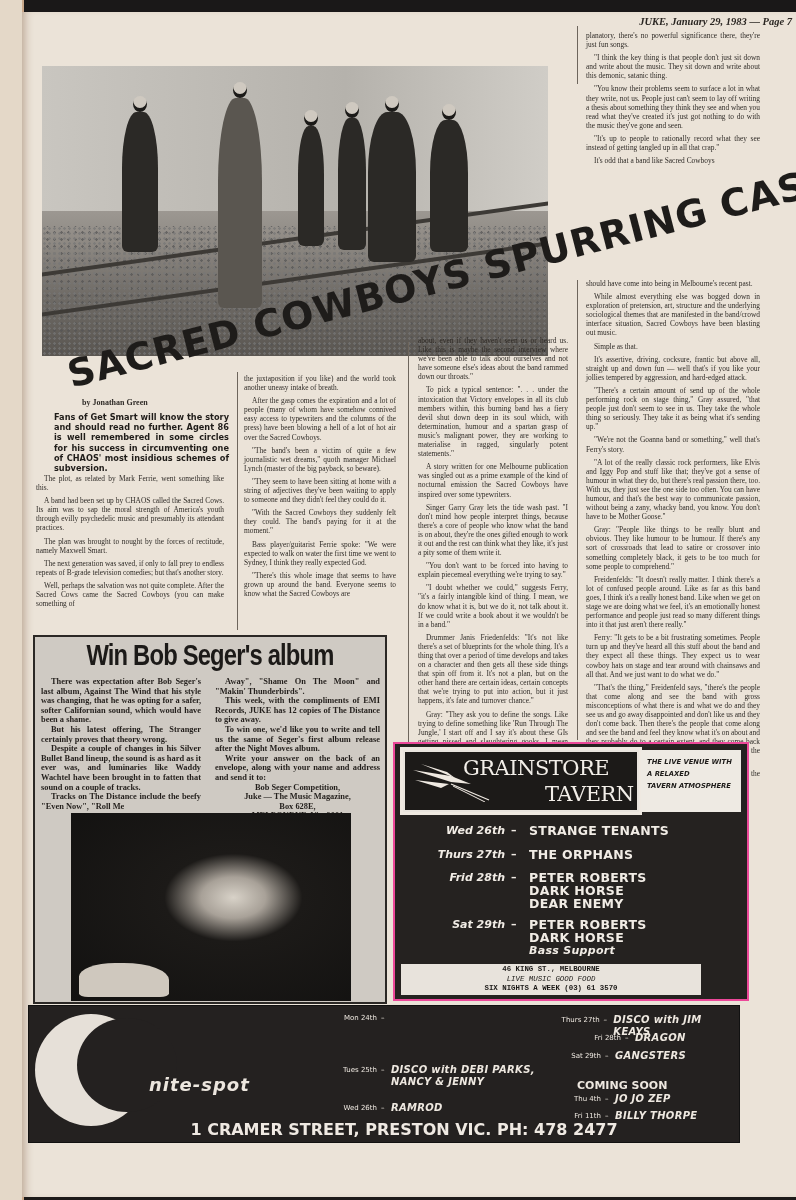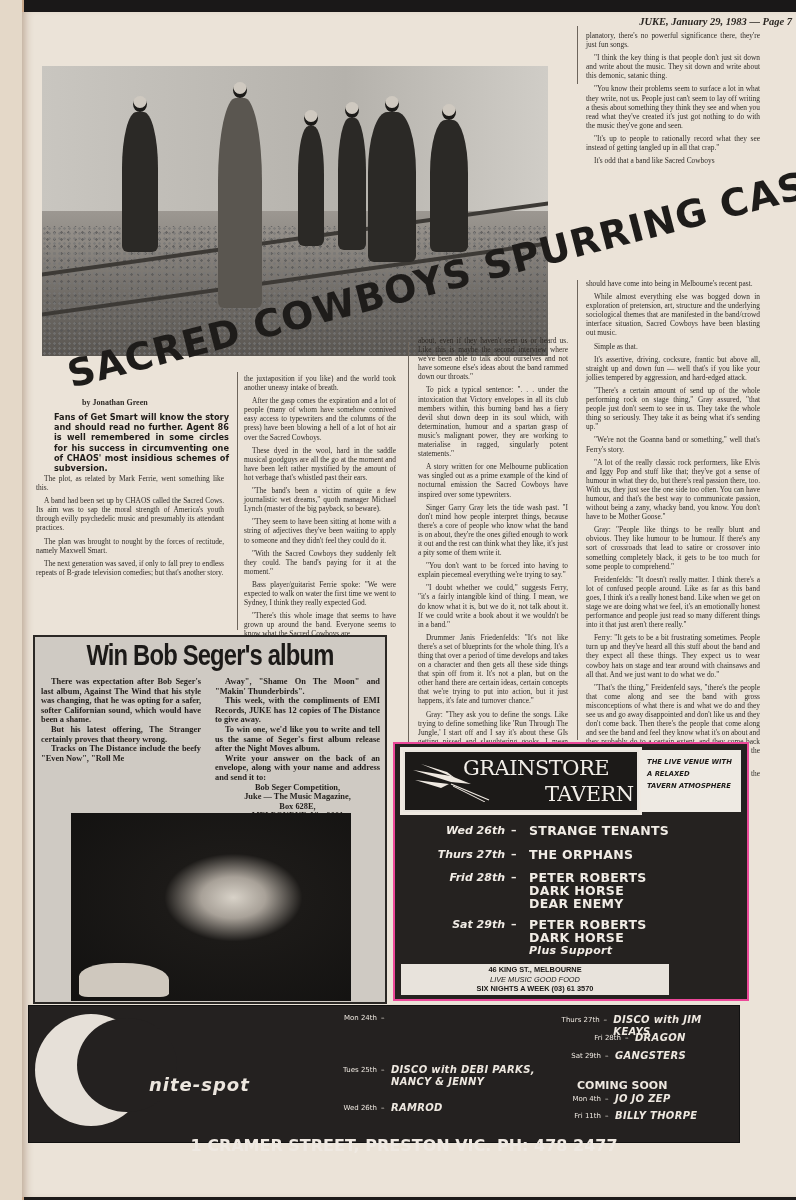--- a/index.html
+++ b/index.html
@@ -40,21 +40,21 @@
   .grain .logo { position:absolute; left:8px; top:6px; width:232px; height:58px; background:#1c1a18; border:2px solid #e9e4dd; outline:3px solid #efe9e1; }
   .grain .logotext1 { position:absolute; left:58px; top:4px; font-family:"DejaVu Serif", serif; font-size:21px; color:#f2eee8; letter-spacing:-0.5px; }
   .grain .logotext2 { position:absolute; left:140px; top:30px; font-family:"DejaVu Serif", serif; font-size:21px; color:#f2eee8; letter-spacing:-0.5px; }
   .grain .wheat { position:absolute; left:6px; top:10px; width:80px; height:40px; }
   .grain .tag { position:absolute; left:246px; top:6px; width:100px; height:62px; background:#eeeae3; font-family:"DejaVu Sans", sans-serif; font-style:italic; font-weight:bold; font-size:6.8px; line-height:12px; padding:6px 6px; box-sizing:border-box; color:#1e1c1a; }
   .grain .row { position:absolute; left:0; width:352px; display:flex; font-family:"DejaVu Sans", sans-serif; color:#f1ece5; }
   .grain .day { width:116px; text-align:right; font-style:italic; font-weight:bold; font-size:11px; padding-right:6px; box-sizing:border-box; }
   .grain .dash { width:18px; font-weight:bold; font-size:11px; }
   .grain .acts { font-weight:bold; font-size:12.5px; line-height:13px; letter-spacing:0.3px; }
   .grain .acts .it { font-style:italic; font-size:11px; font-weight:bold; }
-  .grain .foot { position:absolute; left:6px; top:220px; width:268px; height:30px; background:#e8e3dc; text-align:center; font-family:Liberation Sans, sans-serif; font-weight:bold; font-size:7.4px; line-height:9.5px; color:#1a1816; padding-top:1px; }
+  .grain .foot { position:absolute; left:6px; top:220px; width:300px; height:30px; background:#e8e3dc; text-align:center; font-family:Liberation Mono, monospace; font-weight:bold; font-size:7.4px; line-height:9.5px; color:#1a1816; padding-top:1px; }
   .grain .foot .it { font-style:italic; font-weight:normal; }
 
   .ritch { position:absolute; left:6px; top:993px; width:710px; height:136px; background:#242120; border:1px solid #111; }
   .ritch .moon { position:absolute; left:6px; top:8px; width:112px; height:112px; border-radius:50%; background:#e6e0d8; }
   .ritch .moon-cut { position:absolute; left:42px; top:4px; width:100px; height:94px; border-radius:50%; background:#242120; }
   .ritch .name { position:absolute; left:66px; top:14px; font-family:"DejaVu Sans", sans-serif; font-weight:bold; font-size:46px; letter-spacing:2px; color:#242120; -webkit-text-stroke:2px #ece6de; }
   .ritch .nite { position:absolute; left:120px; top:68px; font-family:"DejaVu Sans", sans-serif; font-style:italic; font-weight:bold; font-size:18px; color:#ece6de; letter-spacing:1px; }
   .ritch .address { position:absolute; left:0; top:106px; width:710px; text-align:center; font-family:"DejaVu Sans", sans-serif; font-weight:bold; font-size:16px; color:#efe9e2; padding-left:40px; box-sizing:border-box; }
   .ritch .gig { position:absolute; display:flex; font-family:"DejaVu Sans", sans-serif; color:#eee8e0; }
   .ritch .gday { font-size:7px; text-align:right; width:56px; padding-right:4px; padding-top:2px; box-sizing:border-box; }
@@ -102,28 +102,28 @@
   </div>
 
   <div class="byline">by Jonathan Green</div>
   <div class="lead">Fans of Get Smart will know the story and should read no further. Agent 86 is well remembered in some circles for his success in circumventing one of CHAOS' most insidious schemes of subversion.</div>
 
   <div class="col" style="left:10px;top:458px;width:196px">
     <p>The plot, as related by Mark Ferrie, went something like this.</p>
     <p>A band had been set up by CHAOS called the Sacred Cows. Its aim was to sap the moral strength of America's youth through evilly psychedelic music and presumably its attendant practices.</p>
     <p>The plan was brought to nought by the forces of rectitude, namely Maxwell Smart.</p>
     <p>The next generation was saved, if only to fall prey to endless repeats of B-grade television comedies; but that's another story.</p>
+    <p>Well, perhaps the salvation was not quite complete. After the Sacred Cows came the Sacred Cowboys (you can make something of</p>
   </div>
 
   <div class="rule" style="left:215px;top:360px;height:258px"></div>
 
   <div class="col" style="left:218px;top:358px;width:160px">
     <p class="noindent">the juxtaposition if you like) and the world took another uneasy intake of breath.</p>
     <p>After the gasp comes the expiration and a lot of people (many of whom have somehow connived easy access to typewriters and the columns of the press) have been blowing a hell of a lot of hot air over the Sacred Cowboys.</p>
-    <p>These dyed in the wool, hard in the saddle musical goodguys are all the go at the moment and have been left rather mystified by the amount of hot verbage that's whistled past their ears.</p>
     <p>"The band's been a victim of quite a few journalistic wet dreams," quoth manager Michael Lynch (master of the big payback, so beware).</p>
     <p>"They seem to have been sitting at home with a string of adjectives they've been waiting to apply to someone and they didn't feel they could do it.</p>
     <p>"With the Sacred Cowboys they suddenly felt they could. The band's paying for it at the moment."</p>
     <p>Bass player/guitarist Ferrie spoke: "We were expected to walk on water the first time we went to Sydney, I think they really expected God.</p>
     <p>"There's this whole image that seems to have grown up around the band. Everyone seems to know what the Sacred Cowboys are</p>
   </div>
 
   <div class="rule" style="left:386px;top:330px;height:400px"></div>
 
   <div class="col" style="left:392px;top:320px;width:158px">
@@ -163,20 +163,21 @@
     <p>Ferry: "It gets to be a bit frustrating sometimes. People turn up and they've heard all this stuff about the band and they expect all these things. They expect us to wear cowboy hats on stage and tear around with chainsaws and all that. And we just want to do what we do."</p>
     <p>"That's the thing," Freidenfeld says, "there's the people that come along and see the band with gross misconceptions of what there is and what we do and they see us and go away disappointed and don't like us and they don't come back. Then there's the people that come along and see the band and feel they know what it's on about and they probably do to a certain extent, and they come back because they like what they see and hear, and they're the ones that we really want to communicate to anyway."</p>
     <p>"We're a dying breed", says Ferry riding off into the sunset.</p>
   </div>
 
   <div class="seger">
     <h2>Win Bob Seger's album</h2>
     <div class="c1">
       <p class="noindent">There was expectation after Bob Seger's last album, Against The Wind that his style was changing, that he was opting for a safer, softer Californian sound, which would have been a shame.</p>
       <p>But his latest offering, The Stranger certainly proves that theory wrong.</p>
+      <p>Despite a couple of changes in his Silver Bullet Band lineup, the sound is as hard as it ever was, and luminaries like Waddy Wachtel have been brought in to fatten that sound on a couple of tracks.</p>
       <p>Tracks on The Distance include the beefy "Even Now", "Roll Me</p>
     </div>
     <div class="c2">
       <p class="noindent">Away", "Shame On The Moon" and "Makin' Thunderbirds".</p>
       <p>This week, with the compliments of EMI Records, JUKE has 12 copies of The Distance to give away.</p>
       <p>To win one, we'd like you to write and tell us the same of Seger's first album release after the Night Moves album.</p>
       <p>Write your answer on the back of an envelope, along with your name and address and send it to:</p>
       <p class="addr">Bob Seger Competition,</p>
       <p class="addr">Juke — The Music Magazine,</p>
       <p class="addr">Box 628E,</p>
@@ -227,21 +228,21 @@
         <div>DARK HORSE</div>
         <div>DEAR ENEMY</div>
       </div>
     </div>
     <div class="row" style="top:174px">
       <div class="day">Sat 29th</div>
       <div class="dash">–</div>
       <div class="acts">
         <div>PETER ROBERTS</div>
         <div>DARK HORSE</div>
-        <div class="it">Plus Support</div>
+        <div class="it">Bass Support</div>
       </div>
     </div>
 
     <div class="foot">
       <div>46 KING ST., MELBOURNE</div>
       <div class="it">LIVE MUSIC GOOD FOOD</div>
       <div>SIX NIGHTS A WEEK (03) 61 3570</div>
     </div>
   </div>
 
@@ -287,30 +288,30 @@
     </div>
     <div class="gig" style="left:520px;top:44px">
       <div class="gday">Sat 29th</div>
       <div class="gdash">–</div>
       <div class="gact">
           <div>GANGSTERS</div>
         </div>
     </div>
     <div class="soon">COMING SOON</div>
     <div class="gig" style="left:520px;top:87px">
-      <div class="gday">Mon 4th</div>
+      <div class="gday">Thu 4th</div>
       <div class="gdash">–</div>
       <div class="gact">
           <div>JO JO ZEP</div>
         </div>
     </div>
     <div class="gig" style="left:520px;top:104px">
       <div class="gday">Fri 11th</div>
       <div class="gdash">–</div>
       <div class="gact">
           <div>BILLY THORPE</div>
         </div>
     </div>
 
-    <div class="address" style="top:130px">1 CRAMER STREET, PRESTON  VIC. PH: 478 2477</div>
+    <div class="address" style="top:114px">1 CRAMER STREET, PRESTON  VIC. PH: 478 2477</div>
   </div>
 
 </div>
 
 </body></html>

